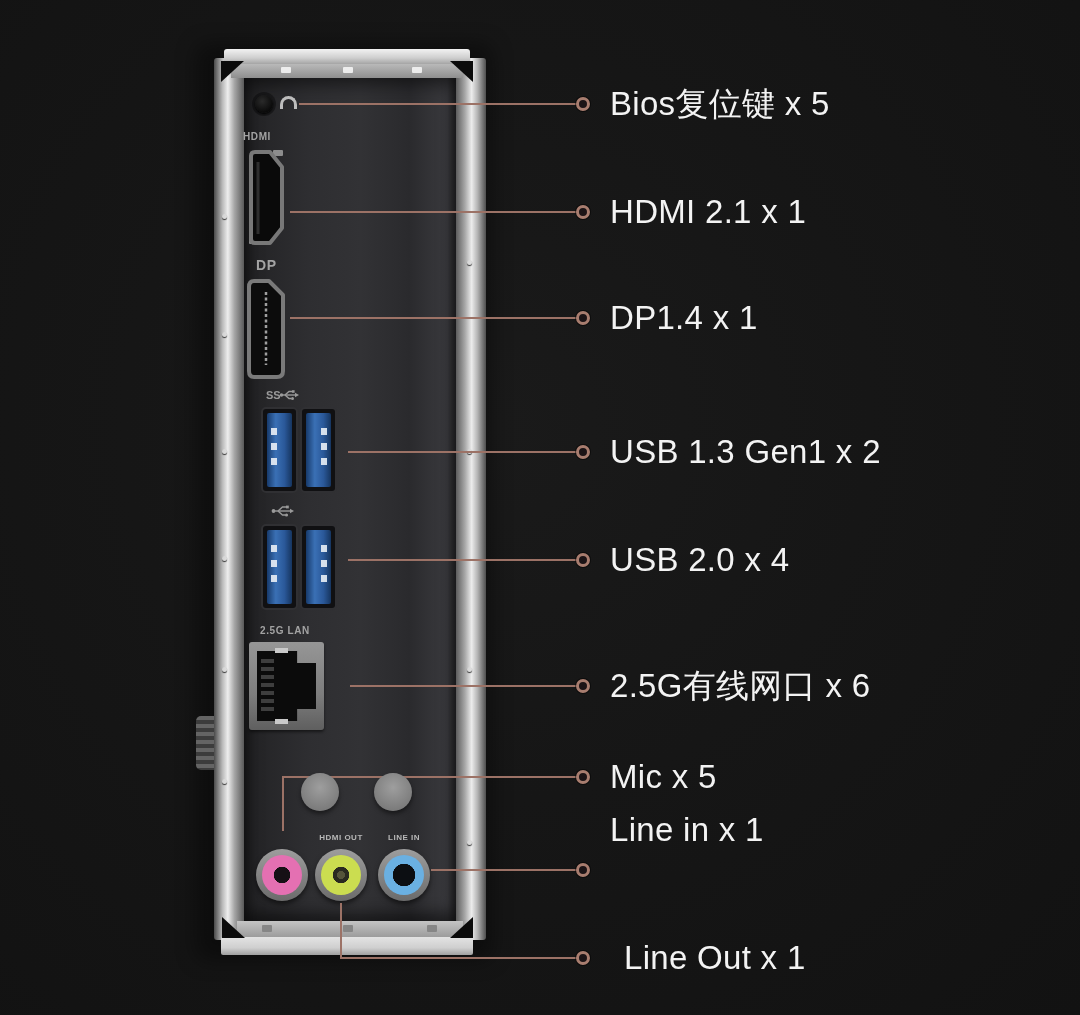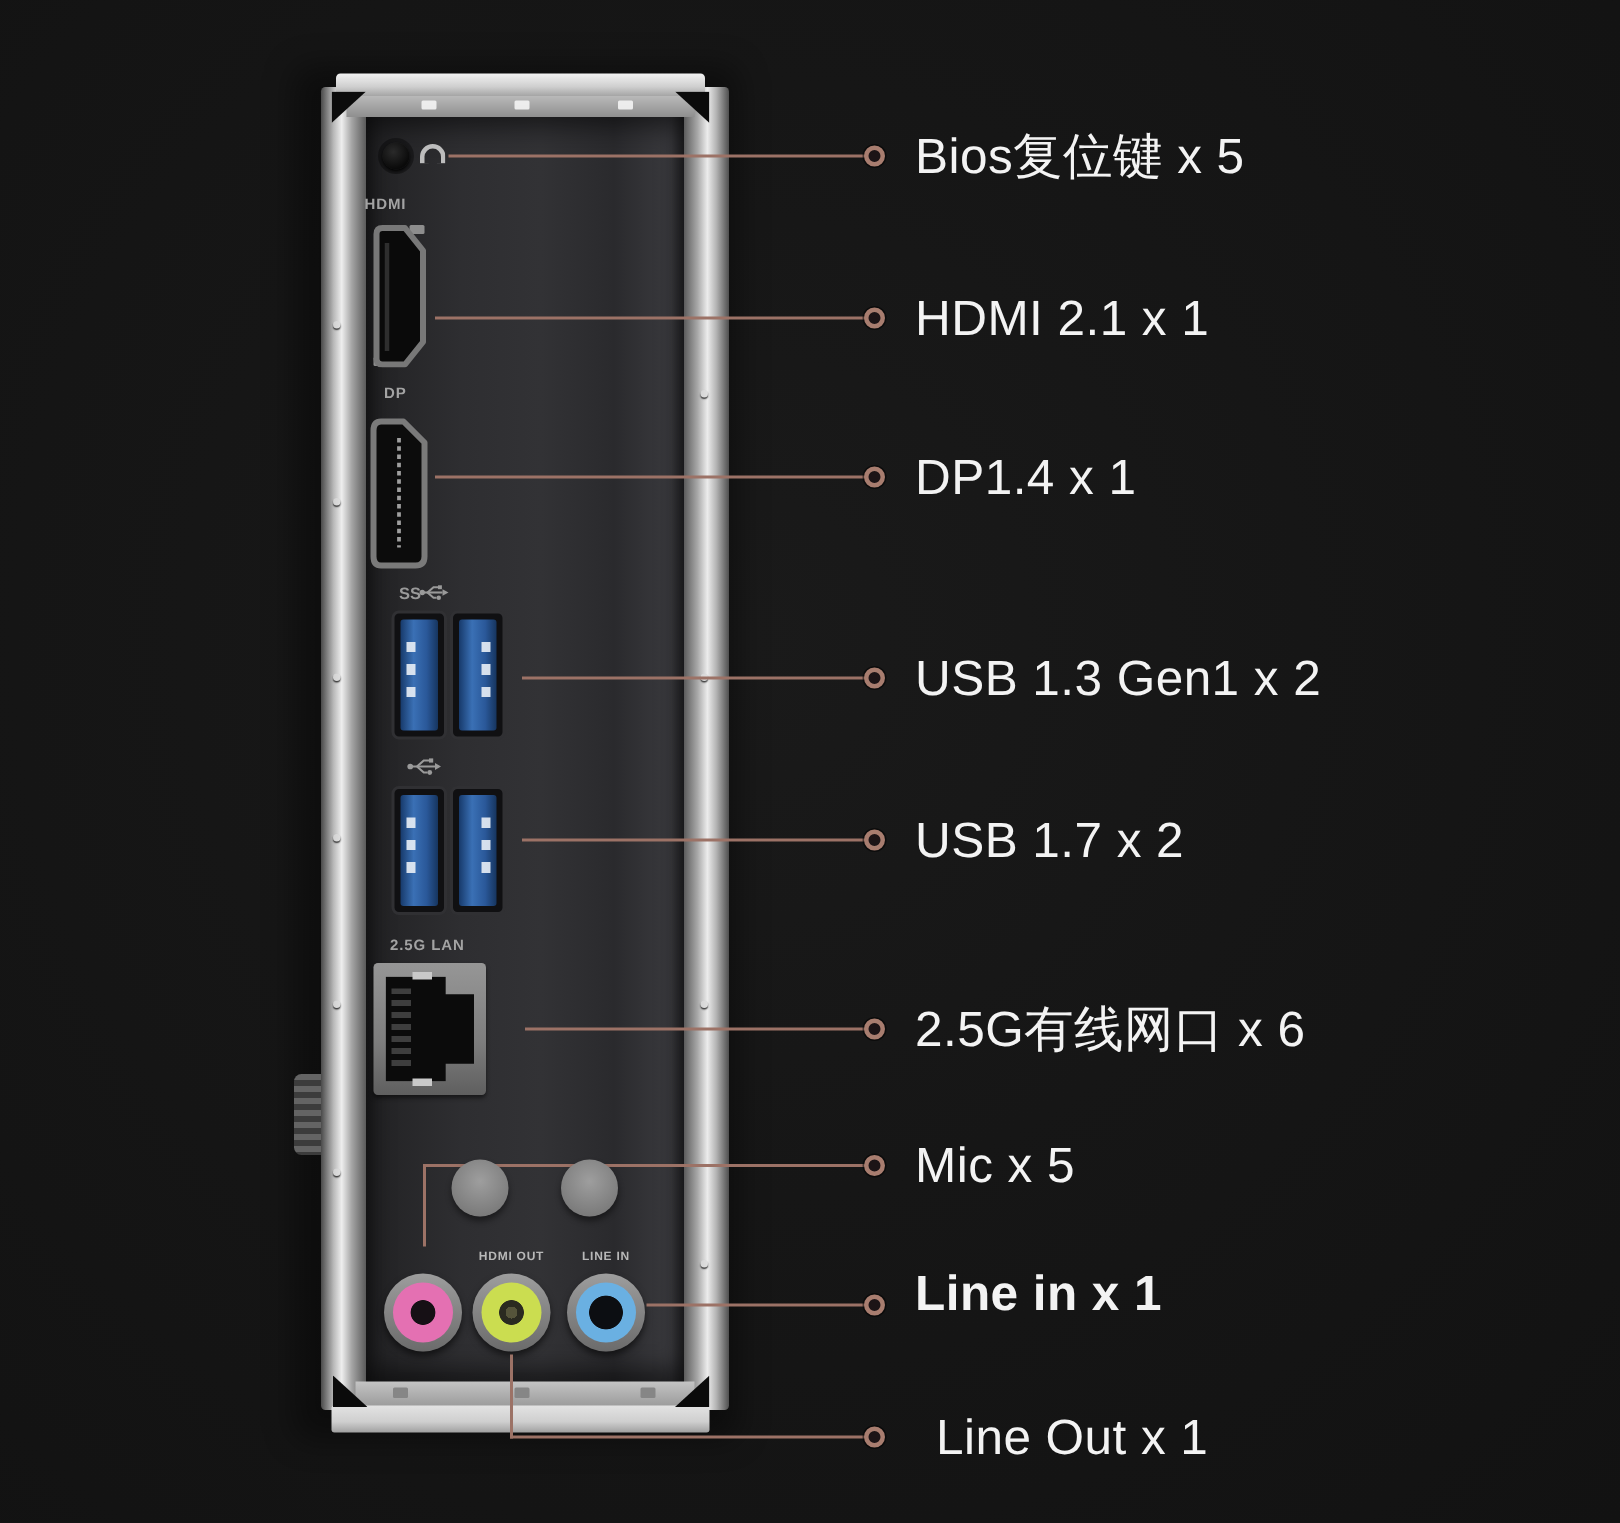--- a/index.html
+++ b/index.html
@@ -116,21 +116,21 @@
   <div class="abs bios-arc"></div>
 
   <div class="abs port-mark" style="left:243px;top:131px;">HDMI</div>
   <svg class="abs" style="left:246px;top:150px;" width="42" height="95" viewBox="0 0 42 95">
     <rect x="27" y="0" width="10" height="6" rx="1" fill="#8d8d8d"></rect>
     <rect x="3" y="88" width="10" height="6" rx="1" fill="#8d8d8d"></rect>
     <path d="M9 2 L24 2 L36 17 L36 78 L24 93 L9 93 Q5 93 5 89 L5 6 Q5 2 9 2 Z" fill="#0a0a0a" stroke="#787878" stroke-width="4" stroke-linejoin="round"></path>
     <line x1="12" y1="12" x2="12" y2="84" stroke="#2e2e2e" stroke-width="3"></line>
   </svg>
 
-  <div class="abs port-mark" style="left:256px;top:257px;font-size:10px;">DP</div>
+  <div class="abs port-mark" style="left:256px;top:257px;font-size:14px;">DP</div>
   <svg class="abs" style="left:246px;top:278px;" width="42" height="102" viewBox="0 0 42 102">
     <path d="M8 3 L23 3 L37 17 L37 93 Q37 99 31 99 L8 99 Q3 99 3 93 L3 9 Q3 3 8 3 Z" fill="#0c0c0c" stroke="#7a7a7a" stroke-width="4" stroke-linejoin="round"></path>
     <line x1="20" y1="14" x2="20" y2="87" stroke="#b9b9b9" stroke-width="2.5" stroke-dasharray="3 2.5" opacity="0.85"></line>
   </svg>
 
   <svg class="abs" style="left:266px;top:388px;" width="34" height="14" viewBox="0 0 34 14">
     <text x="0" y="11" font-size="11" font-weight="bold" fill="#9a9a9a">SS</text>
     <g stroke="#9a9a9a" stroke-width="1.4" fill="none">
       <path d="M15 7 H29"></path>
         <path d="M19 7 L23 3.5 H26"></path>
@@ -218,40 +218,40 @@
 
   <div>
     <div class="cline" style="left:348px;top:451px;width:229px;"></div>
     <div class="cdot" style="left:576px;top:445px;"></div>
     <div class="clabel" style="top:431px;">USB 1.3 Gen1 x 2</div>
   </div>
 
   <div>
     <div class="cline" style="left:348px;top:559px;width:229px;"></div>
     <div class="cdot" style="left:576px;top:553px;"></div>
-    <div class="clabel" style="top:539px;">USB 1.7 x 2</div>
+    <div class="clabel" style="top:539px;">USB 2.0 x 4</div>
   </div>
 
   <div>
     <div class="cline" style="left:350px;top:685px;width:227px;"></div>
     <div class="cdot" style="left:576px;top:679px;"></div>
     <div class="clabel" style="top:665px;">2.5G有线网口 x 6</div>
   </div>
 
   <div>
     <div class="cline-v" style="left:282px;top:776px;height:55px;"></div>
     <div class="cline" style="left:282px;top:776px;width:295px;"></div>
     <div class="cdot" style="left:576px;top:770px;"></div>
     <div class="clabel" style="top:756px;">Mic x 5</div>
   </div>
 
   <div>
     <div class="cline" style="left:431px;top:869px;width:146px;"></div>
     <div class="cdot" style="left:576px;top:863px;"></div>
-    <div class="clabel" style="top:841px;font-weight:bold;">Line in x 1</div>
+    <div class="clabel" style="top:809px;">Line in x 1</div>
   </div>
 
   <div>
     <div class="cline-v" style="left:340px;top:903px;height:56px;"></div>
     <div class="cline" style="left:340px;top:957px;width:237px;"></div>
     <div class="cdot" style="left:576px;top:951px;"></div>
     <div class="clabel" style="top:937px;margin-left:14px;">Line Out x 1</div>
   </div>
 
 </div>

